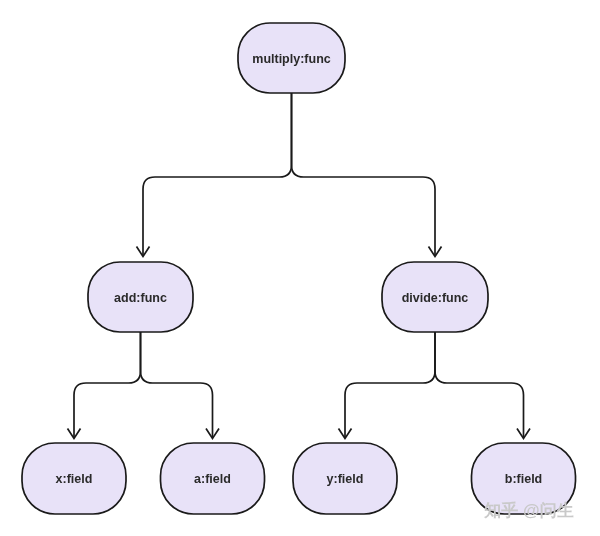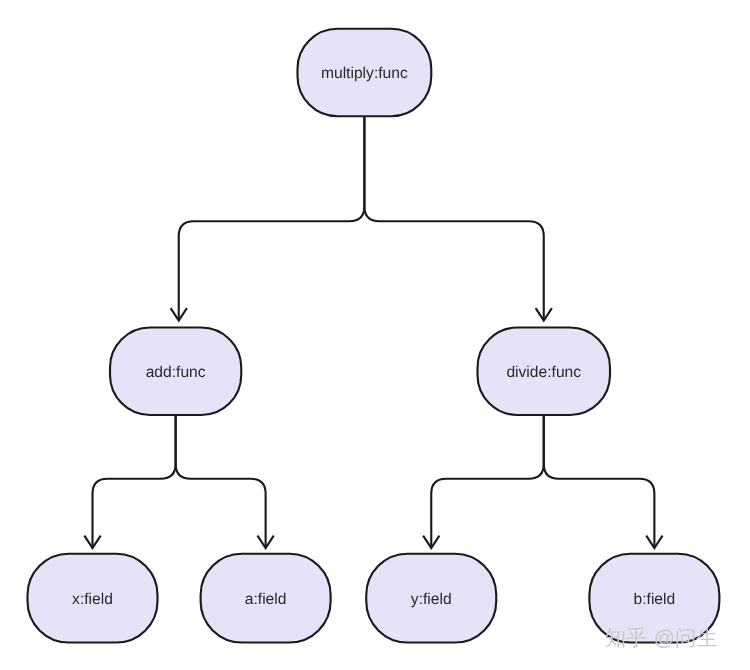--- a/index.html
+++ b/index.html
@@ -3,20 +3,21 @@
 <meta charset="utf-8">
 <style>
   html, body { margin: 0; padding: 0; background: #ffffff; }
   .canvas {
     position: relative;
     width: 600px;
     height: 536px;
     background: #ffffff;
     overflow: hidden;
     font-family: "Liberation Sans", sans-serif;
+    font-weight: bold;
   }
   svg { display: block; }
   .node-shape {
     fill: var(--node-fill, #e8e2f8);
     stroke: var(--node-border, #1a1a1a);
     stroke-width: 1.7;
   }
   .node-label {
     font-family: "Liberation Sans", sans-serif;
     font-size: 12.5px;

